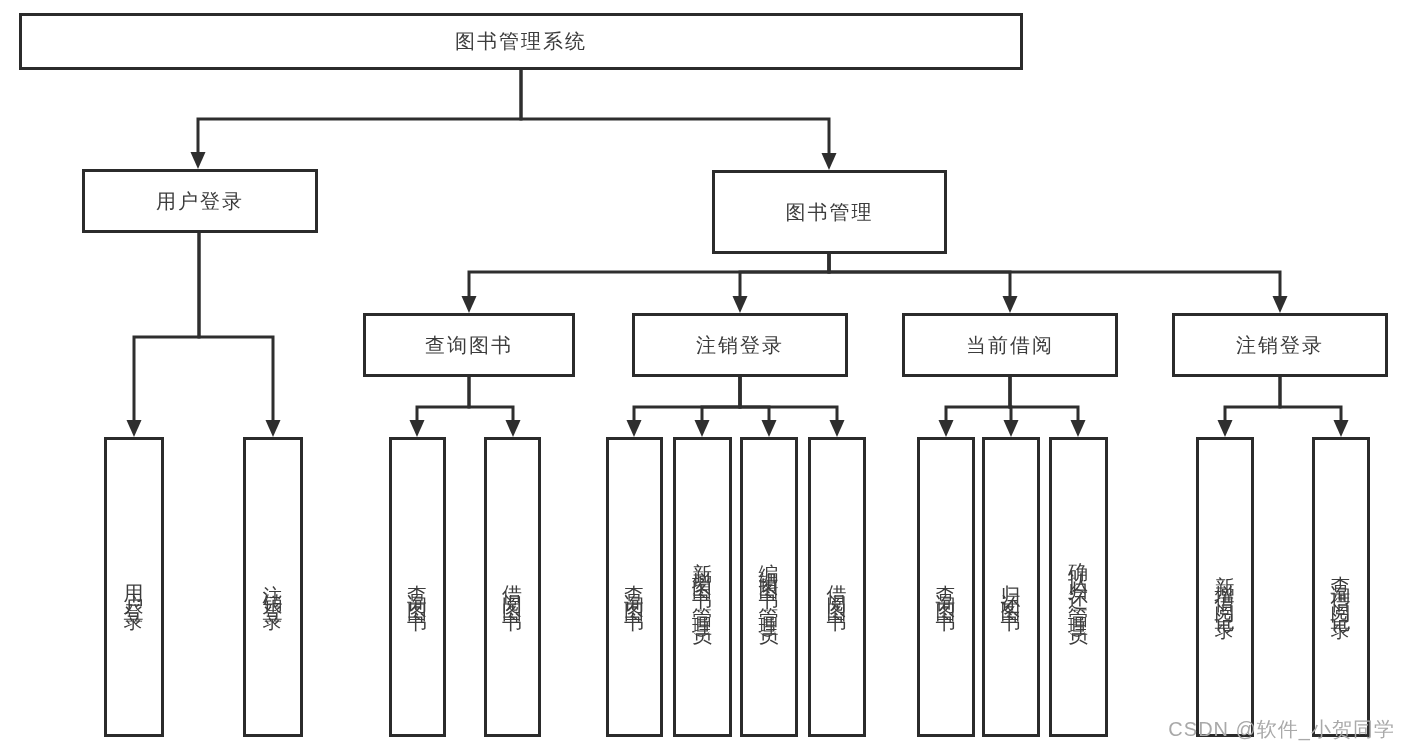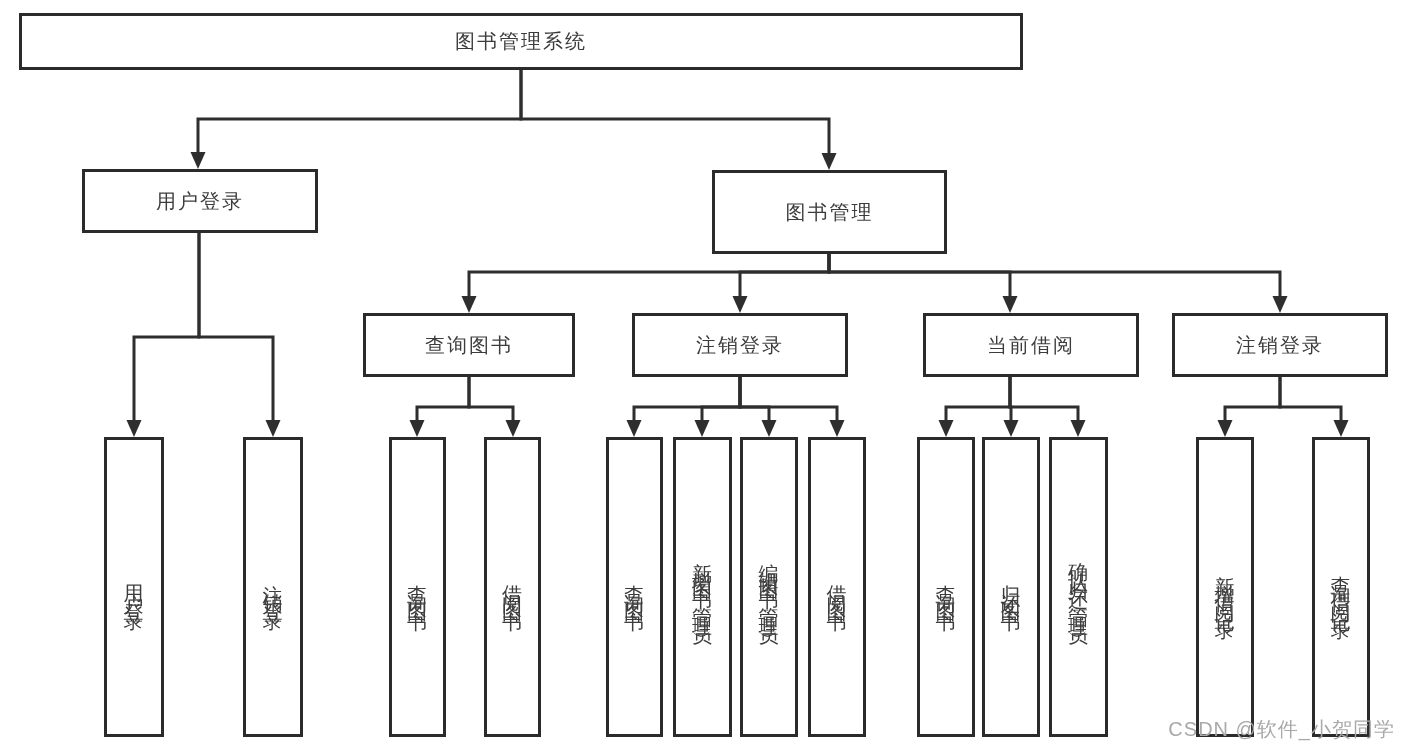--- a/index.html
+++ b/index.html
@@ -97,21 +97,21 @@
       <polygon points="1217.5,420 1232.5,420 1225,437" fill="#2e2e2e"></polygon>
       <polyline points="1280,377 1280,407 1341,407 1341,422" fill="none" stroke="#2e2e2e" stroke-width="3" stroke-linecap="square"></polyline>
       <polygon points="1333.5,420 1348.5,420 1341,437" fill="#2e2e2e"></polygon>
     </svg>
   <div id="nodes">
       <div class="node h" style="left: 19px; top: 13px; width: 1004px; height: 57px;">图书管理系统</div>
       <div class="node h" style="left: 82px; top: 169px; width: 236px; height: 64px;">用户登录</div>
       <div class="node h" style="left: 712px; top: 170px; width: 235px; height: 84px;">图书管理</div>
       <div class="node h" style="left: 363px; top: 313px; width: 212px; height: 64px;">查询图书</div>
       <div class="node h" style="left: 632px; top: 313px; width: 216px; height: 64px;">注销登录</div>
-      <div class="node h" style="left: 902px; top: 313px; width: 216px; height: 64px; margin-left: 21px;">当前借阅</div>
+      <div class="node h" style="left: 902px; top: 313px; width: 216px; height: 64px;">当前借阅</div>
       <div class="node h" style="left: 1172px; top: 313px; width: 216px; height: 64px;">注销登录</div>
       <div class="node v" style="left: 104px; top: 437px; width: 60px; height: 300px;">用户登录</div>
       <div class="node v" style="left: 243px; top: 437px; width: 60px; height: 300px;">注销登录</div>
       <div class="node v" style="left: 389px; top: 437px; width: 57px; height: 300px;">查询图书</div>
       <div class="node v" style="left: 484px; top: 437px; width: 57px; height: 300px;">借阅图书</div>
       <div class="node v" style="left: 606px; top: 437px; width: 57px; height: 300px;">查询图书</div>
       <div class="node v" style="left: 673px; top: 437px; width: 59px; height: 300px;">新增图书（管理员）</div>
       <div class="node v" style="left: 740px; top: 437px; width: 58px; height: 300px;">编辑图书（管理员）</div>
       <div class="node v" style="left: 808px; top: 437px; width: 58px; height: 300px;">借阅图书</div>
       <div class="node v" style="left: 917px; top: 437px; width: 58px; height: 300px;">查询图书</div>

